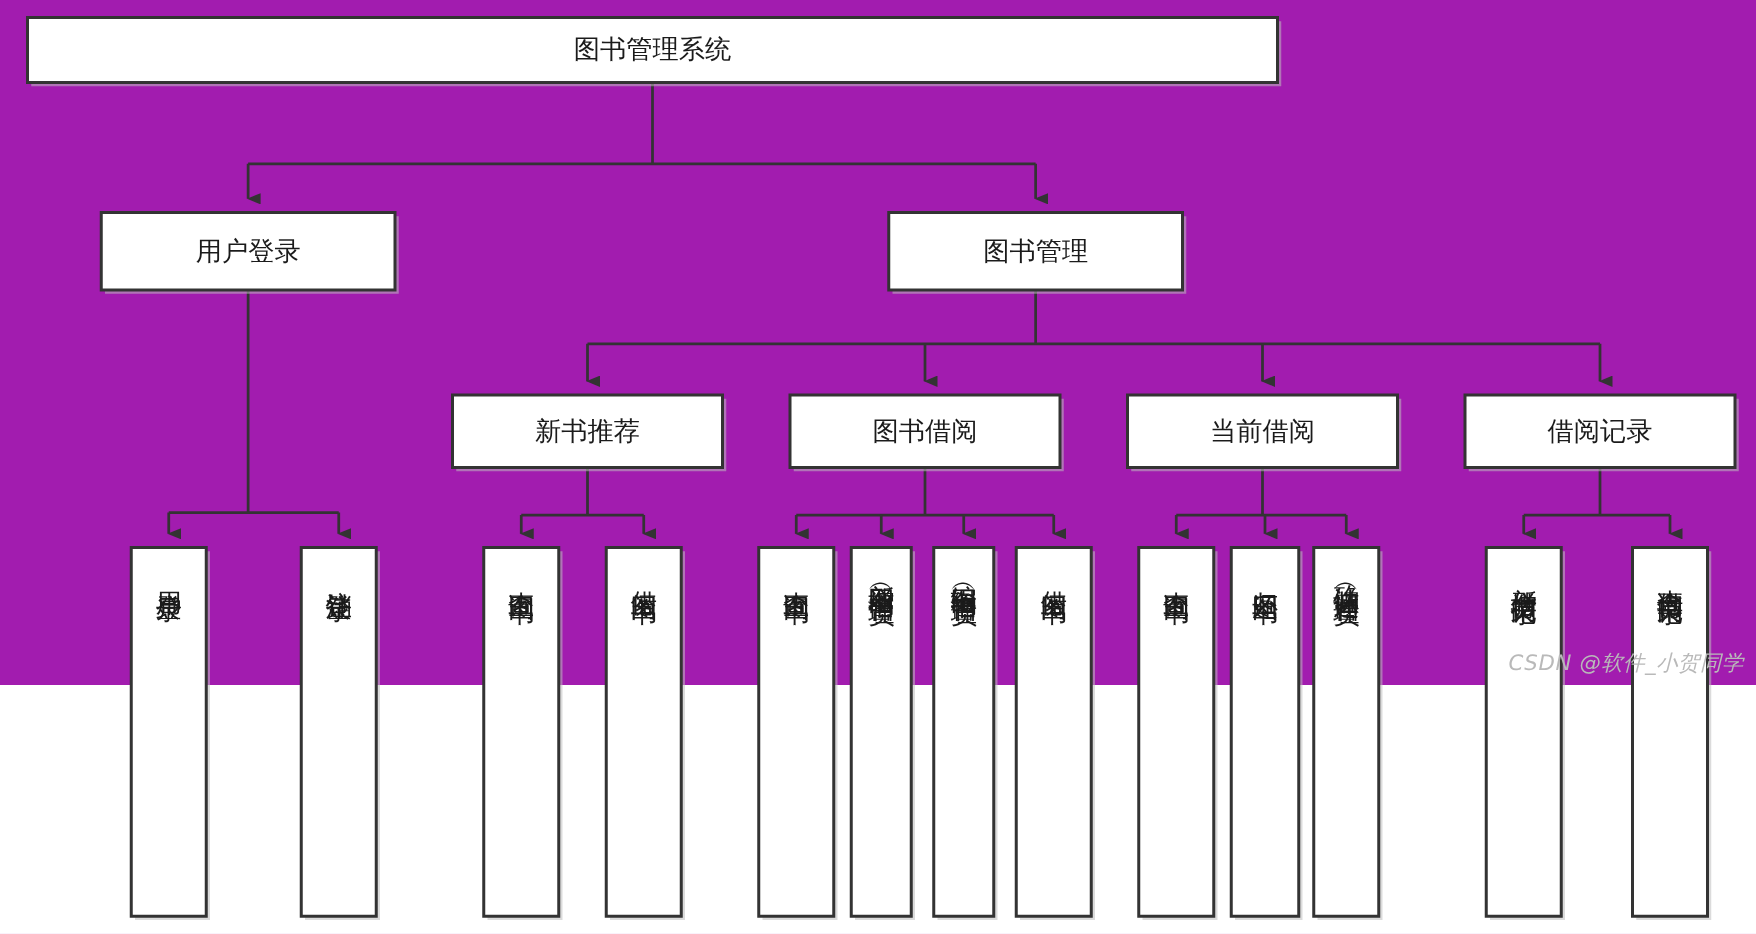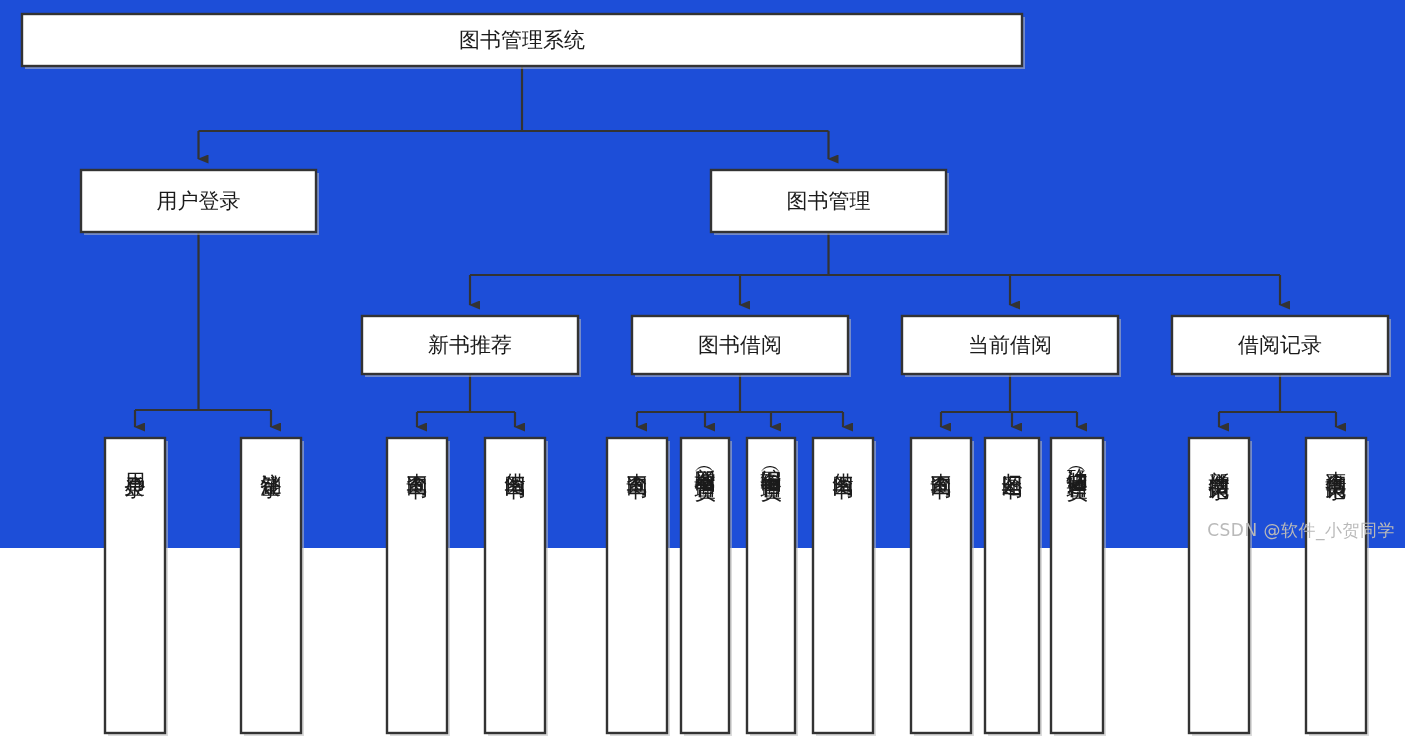--- a/index.html
+++ b/index.html
@@ -10,21 +10,21 @@
   body {
     width: 1405px;
     height: 747px;
     font-family: "DejaVu Sans", "Liberation Sans", sans-serif;
     overflow: hidden;
   }
   #diagram-root {
     position: relative;
     width: 1405px;
     height: 548px;
-    background: #1d4ed8;
+    background: #a21caf;
   }
   svg#flow {
     position: absolute;
     left: 0;
     top: 0;
     width: 1405px;
     height: 747px;
   }
   .node-box {
     fill: #ffffff;
@@ -58,20 +58,21 @@
   }
   .watermark {
     position: absolute;
     right: 10px;
     bottom: 6px;
     font-family: "DejaVu Sans", "Liberation Sans", sans-serif;
     font-size: 17px;
     color: #b9b9b9;
     white-space: nowrap;
     letter-spacing: 0.5px;
+    font-style: italic;
   }
 </style>
 </head>
 <body>
 
 <div id="diagram-root">
 
   <svg id="flow" viewBox="0 0 1405 747" xmlns="http://www.w3.org/2000/svg">
     <defs>
       <marker id="arrowhead" markerWidth="9" markerHeight="11" refX="4.5" refY="10" orient="auto" markerUnits="userSpaceOnUse">

